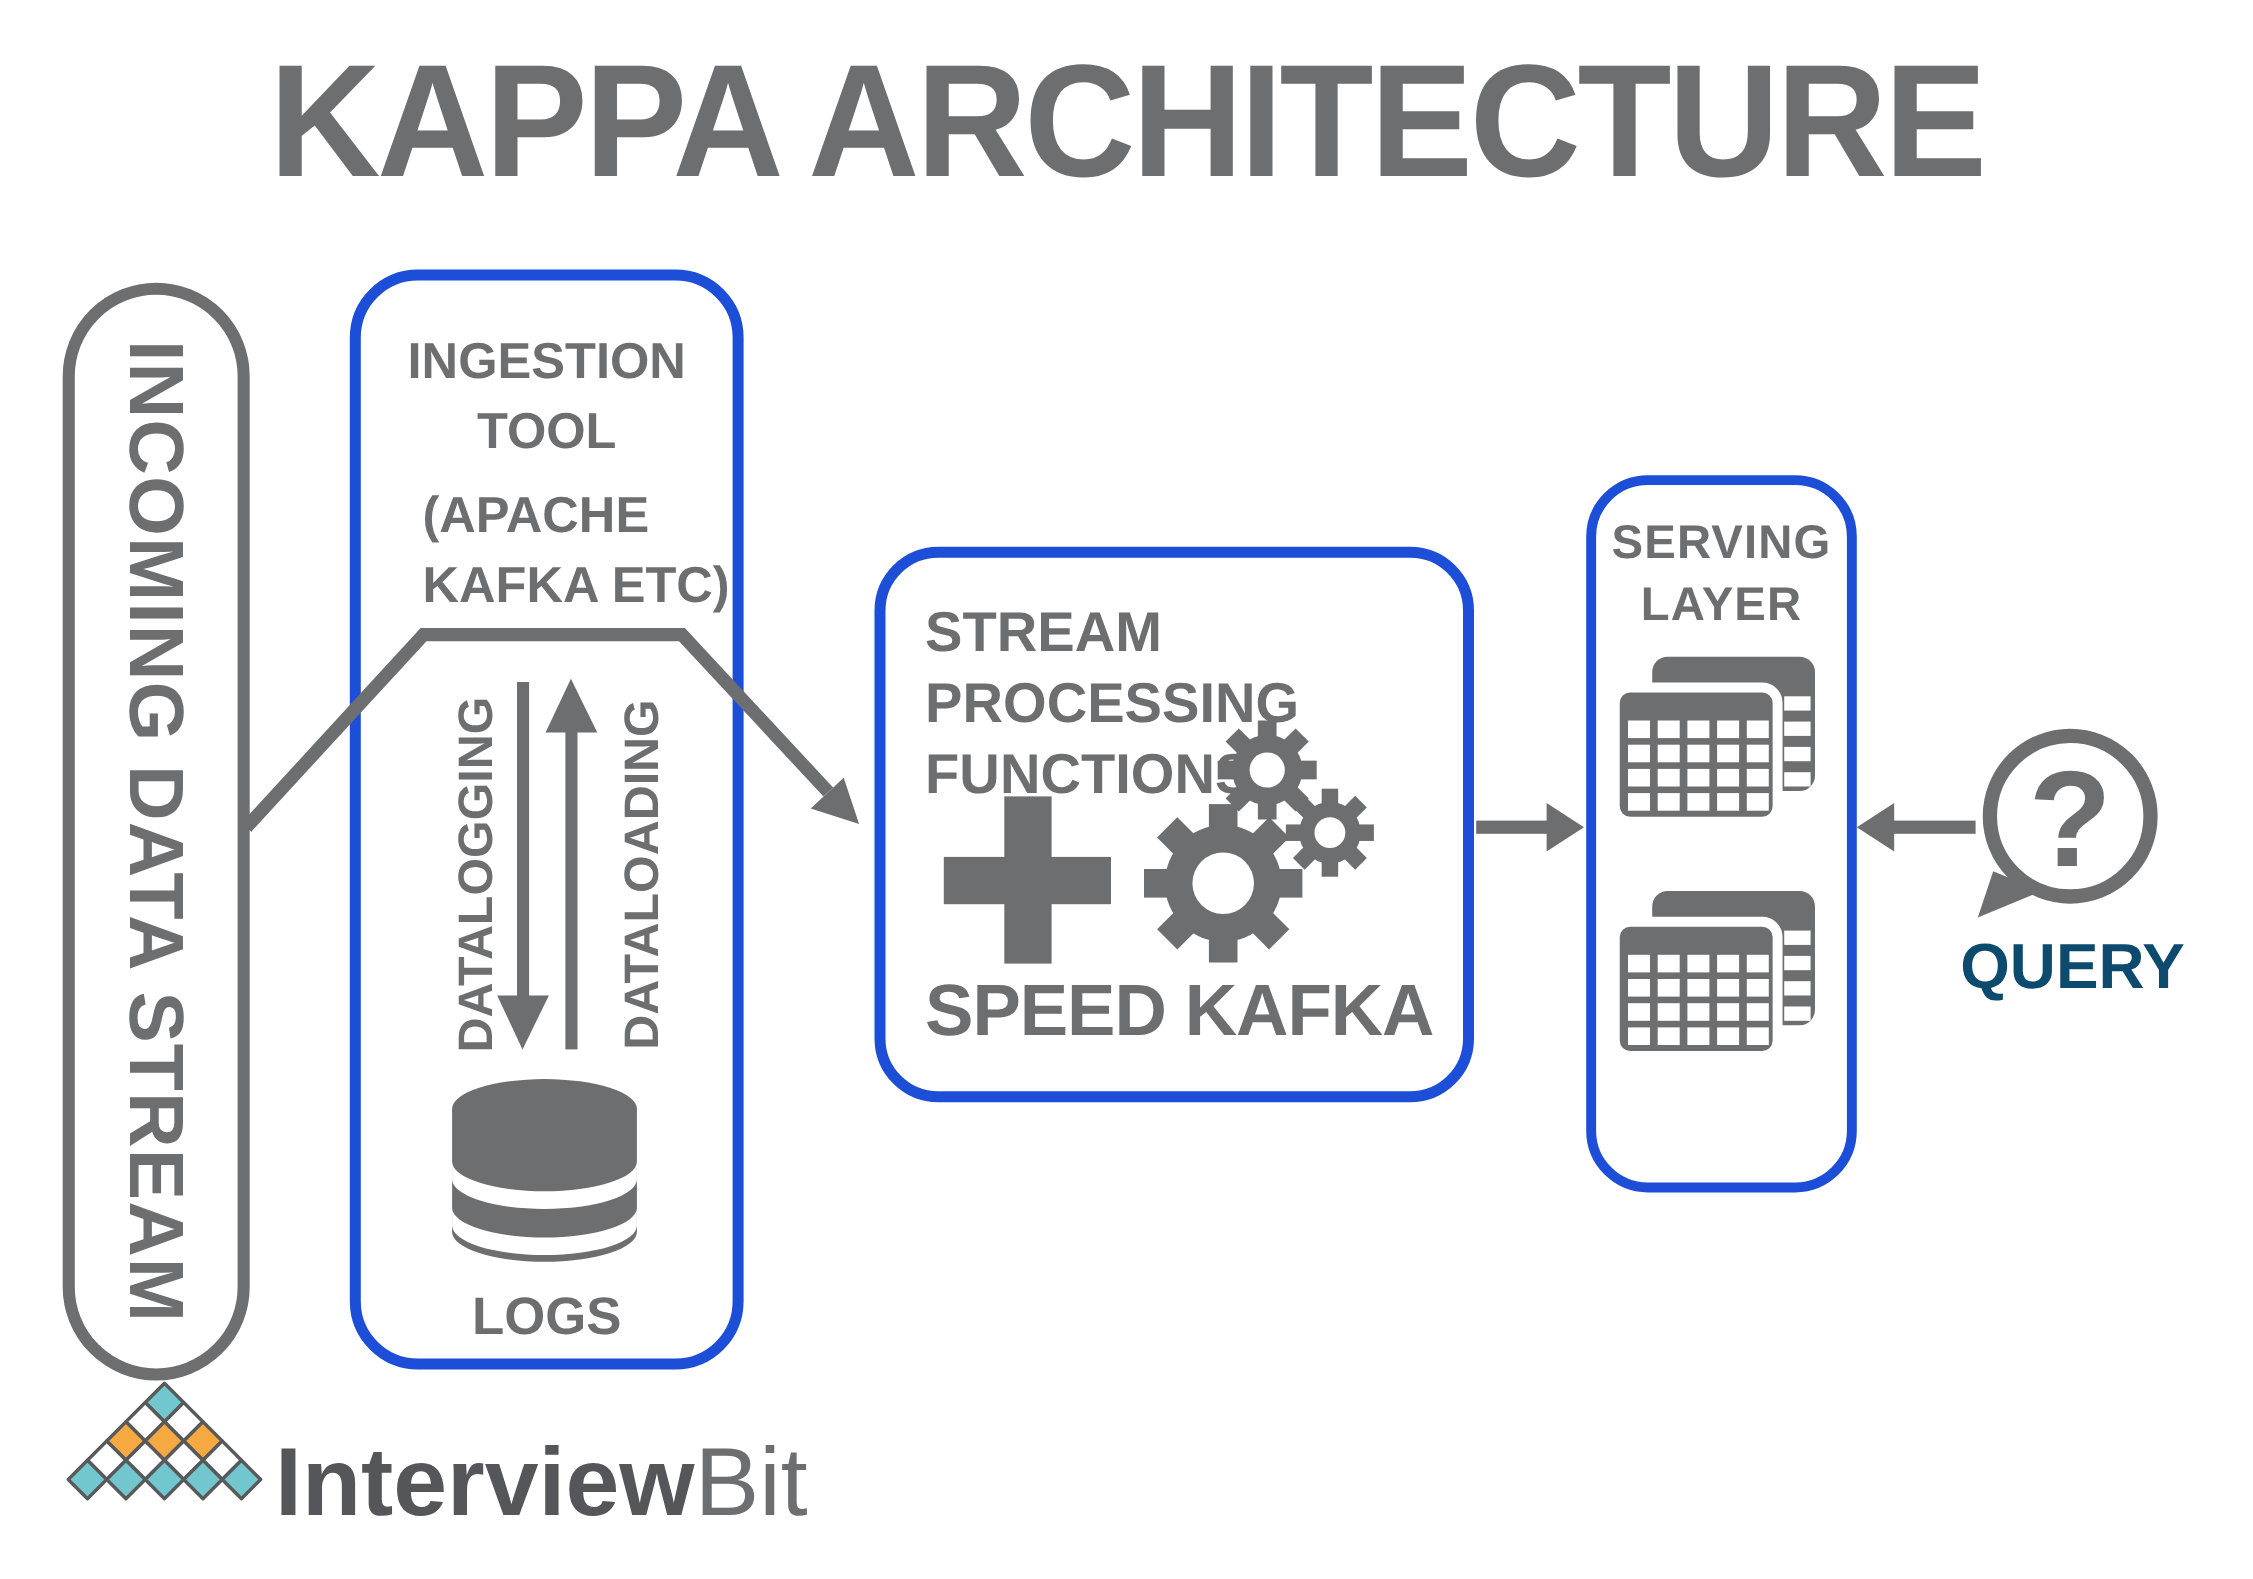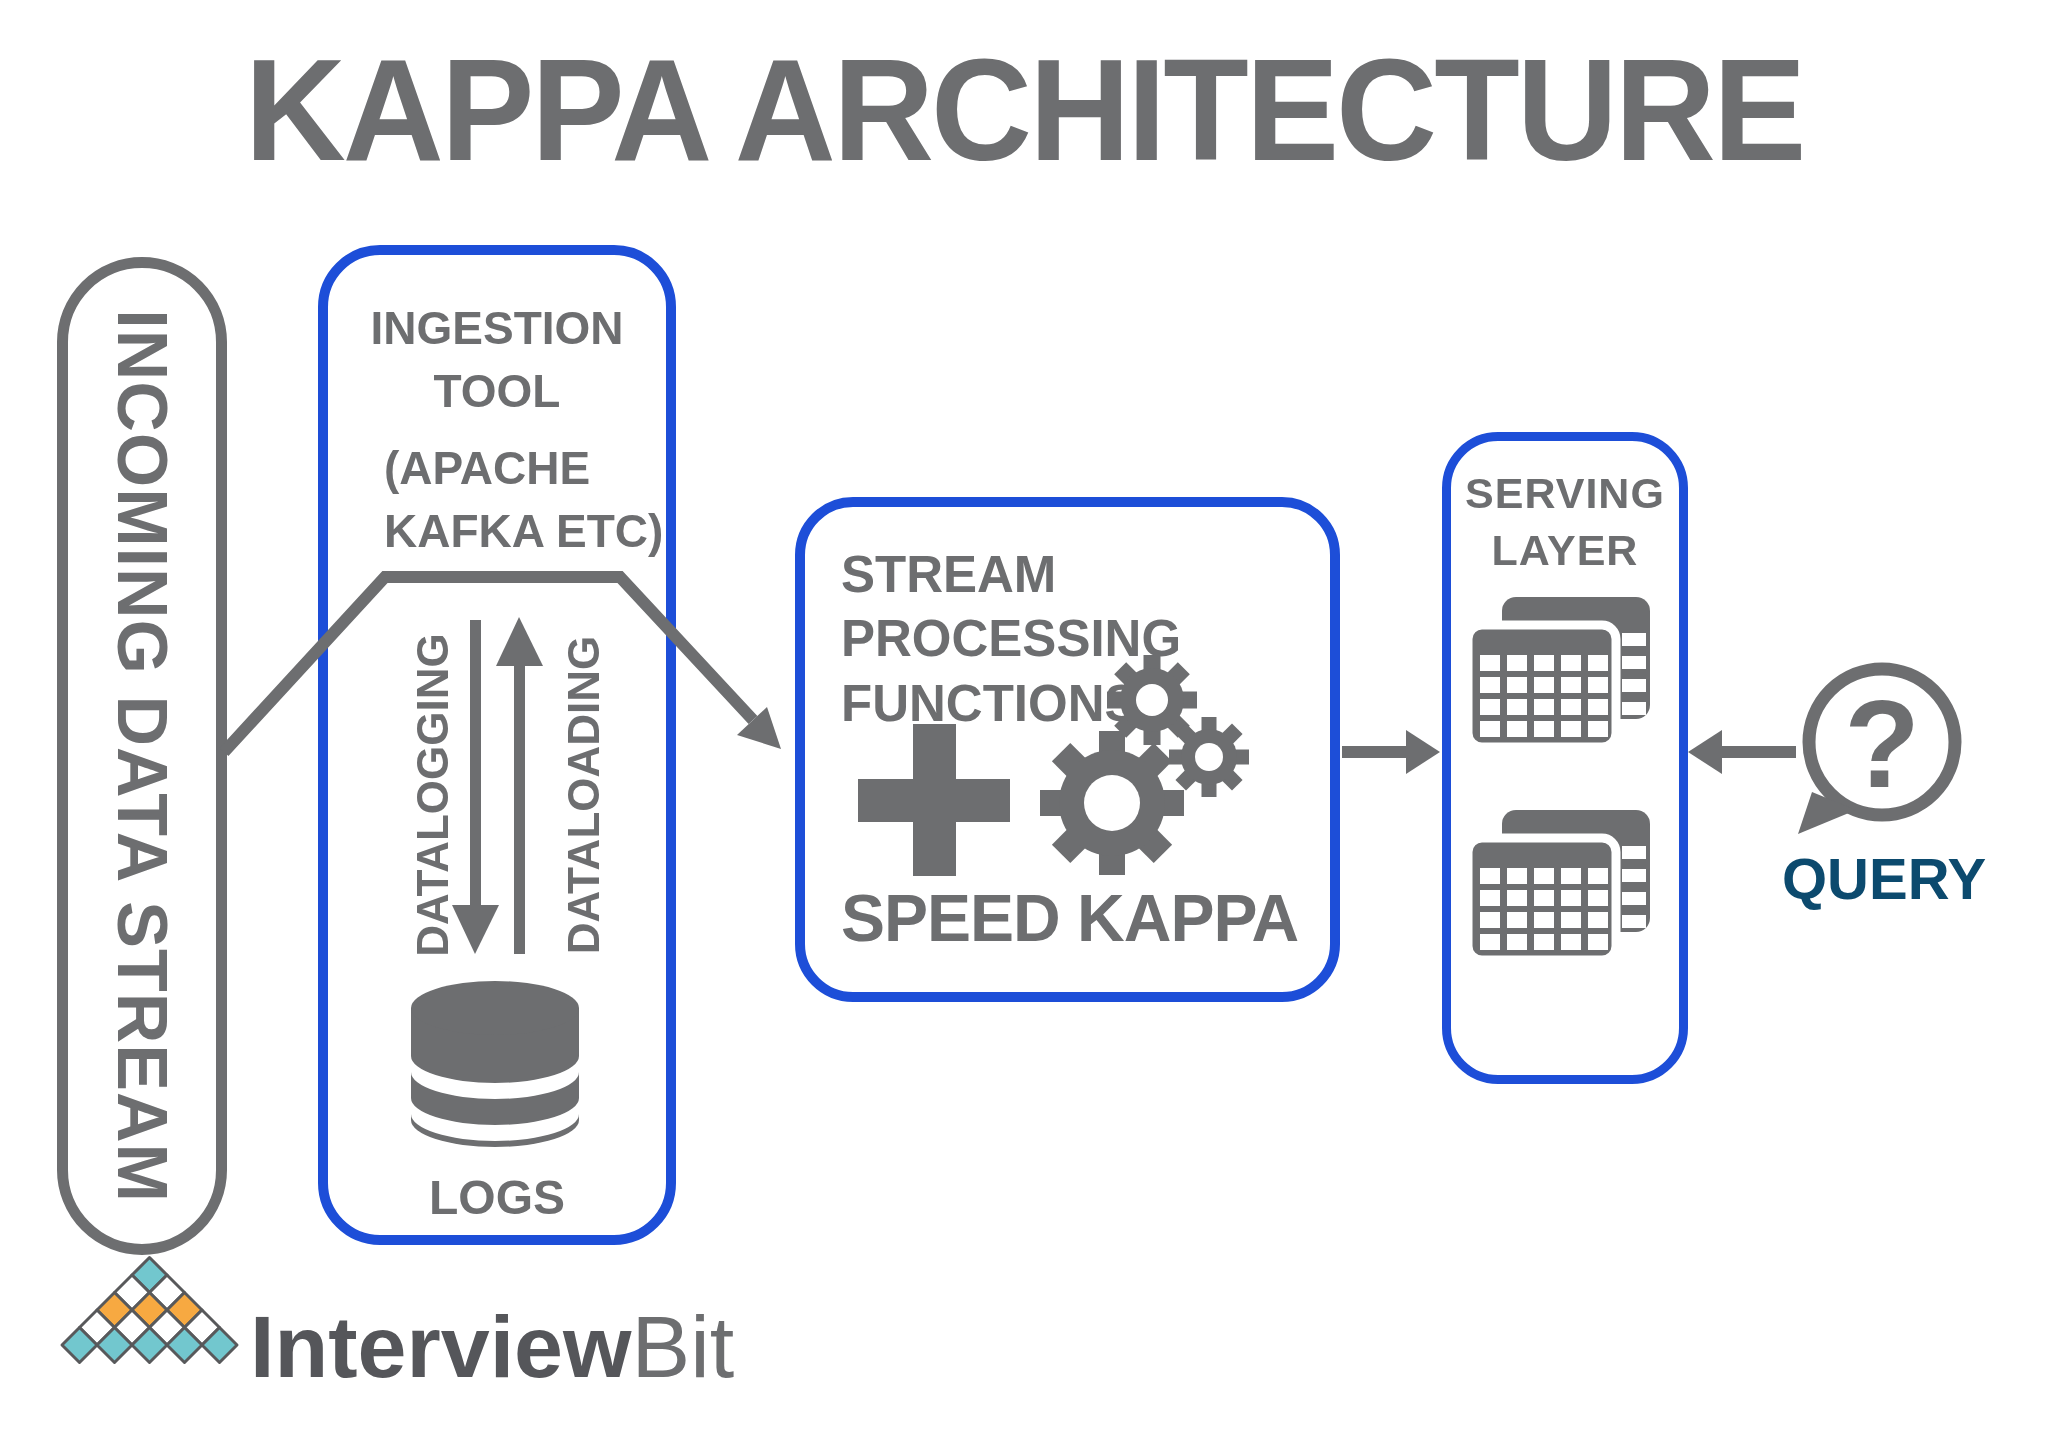--- a/index.html
+++ b/index.html
@@ -85,21 +85,21 @@
   <div class="node orange-box ingestion">
     <div class="ingestion-title">INGESTION TOOL</div>
     <div class="ingestion-sub">(APACHE KAFKA ETC)</div>
     <div class="rot-label datalogging">DATALOGGING</div>
     <div class="rot-label dataloading">DATALOADING</div>
     <div class="logs-label">LOGS</div>
   </div>
 
   <div class="node orange-box speed">
     <div class="speed-heading">STREAM PROCESSING FUNCTIONS</div>
-    <div class="speed-label">SPEED KAPPA</div>
+    <div class="speed-label">SPEED KAFKA</div>
   </div>
 
   <div class="node orange-box serving">
     <div class="serving-title">SERVING LAYER</div>
   </div>
 
   <div class="query-label">QUERY</div>
 
   <div class="brand"><b>Interview</b><span>Bit</span></div>
 

